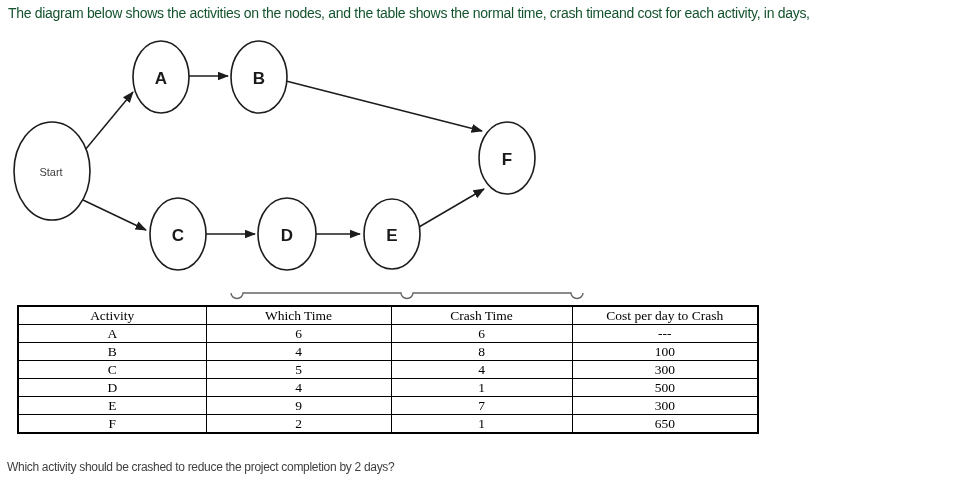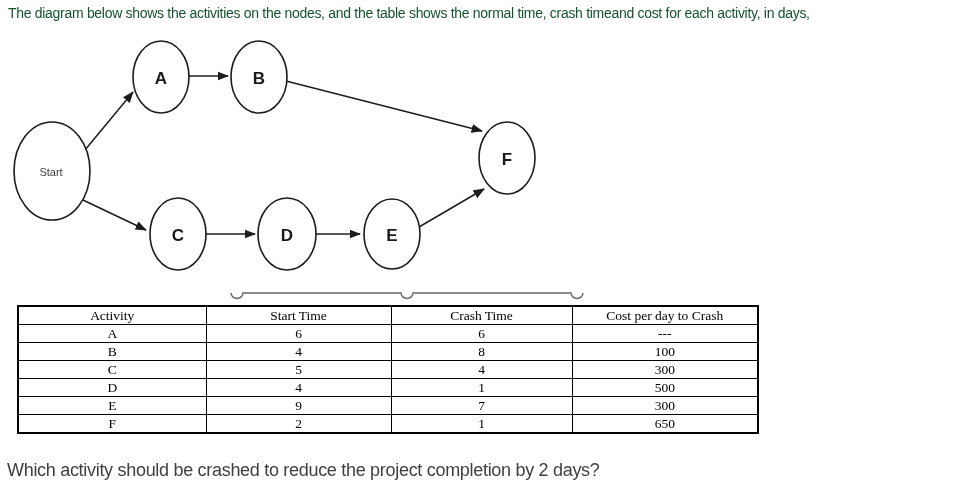--- a/index.html
+++ b/index.html
@@ -10,21 +10,21 @@
     overflow:hidden;
     font-family:"Liberation Sans",sans-serif;
   }
   .title-text{
     position:absolute;left:8px;top:5px;
     font-size:14px;letter-spacing:-0.3px;
     color:#14532d;white-space:nowrap;
   }
   .question-text{
     position:absolute;left:7px;top:460px;
-    font-size:18px;letter-spacing:-0.3px;
+    font-size:12px;letter-spacing:-0.3px;
     color:#3f3f3f;white-space:nowrap;
   }
   .diagram-svg{position:absolute;left:0;top:0;}
   .node-ellipse{fill:#ffffff;stroke:#1c1c1c;stroke-width:1.6;}
   .edge-line{stroke:#1c1c1c;stroke-width:1.5;}
   .node-label{
     font-family:"Liberation Sans",sans-serif;
     font-size:17px;font-weight:bold;fill:#1a1a1a;
     text-anchor:middle;dominant-baseline:central;
   }
@@ -107,21 +107,21 @@
   <table class="crash-table">
     <colgroup>
       <col style="width:188px">
         <col style="width:185px">
         <col style="width:181px">
         <col style="width:186px">
     </colgroup>
     <thead>
       <tr>
         <th>Activity</th>
-        <th>Start Time</th>
+        <th>Which Time</th>
         <th>Crash Time</th>
         <th>Cost per day to Crash</th>
       </tr>
     </thead>
     <tbody>
       <tr>
         <td>A</td>
         <td>6</td>
         <td>6</td>
         <td>---</td>

